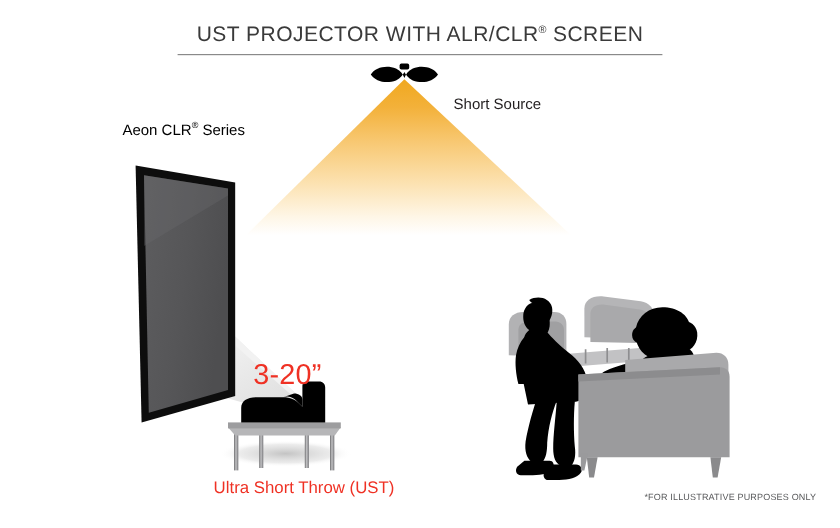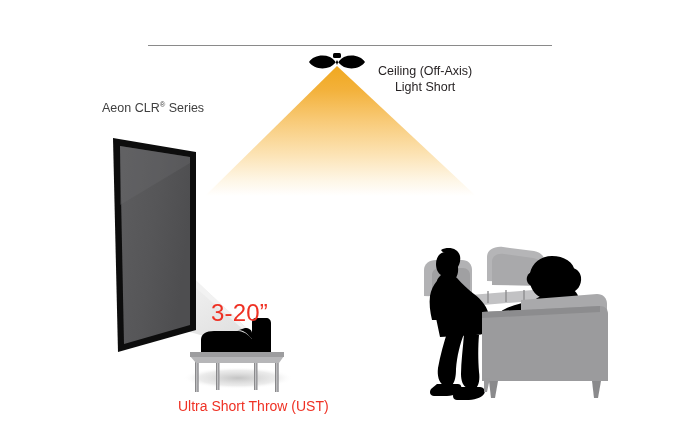--- a/index.html
+++ b/index.html
@@ -59,21 +59,21 @@
     top: 64px;
     font-size: 12.5px;
     line-height: 15.5px;
     color: #231f20;
     text-align: center;
   }
   #screen-label {
     left: 102px;
     top: 100px;
     font-size: 12.5px;
-    color: #404040;
+    color: #000000;
   }
   #screen-label .sup {
     font-size: 7.5px;
     vertical-align: super;
   }
   #throw-distance {
     left: 211px;
     top: 299px;
     font-size: 24px;
     color: #ef3124;
@@ -315,25 +315,27 @@
       </g>
 
       <g>
         <path d="M489,381 L498,381 L495,398 L491,398 Z" fill="#8a8a8c"></path>
         <path d="M592,381 L601,381 L598,398 L594,398 Z" fill="#8a8a8c"></path>
         <path d="M484,378 L490,378 L487,392 L484,392 Z" fill="#9a9a9c"></path>
       </g>
     </g>
   </svg>
 
+  <div class="txt" id="title"><span>UST PROJECTOR WITH ALR/CLR</span><span class="sup">®</span><span> SCREEN</span></div>
 
   <div id="title-rule"></div>
 
-  <div class="txt" id="ceiling-label"><span>Ceiling (Off-Axis)</span><br><span>Light Short</span></div>
+  <div class="txt" id="ceiling-label"><br><span>Short Source</span></div>
 
   <div class="txt" id="screen-label"><span>Aeon CLR</span><span class="sup">®</span><span> Series</span></div>
 
   <div class="txt" id="throw-distance">3-20”</div>
 
   <div class="txt" id="ust-label">Ultra Short Throw (UST)</div>
 
+  <div class="txt" id="disclaimer">*FOR ILLUSTRATIVE PURPOSES ONLY</div>
 
 </div>
 
 </body></html>

